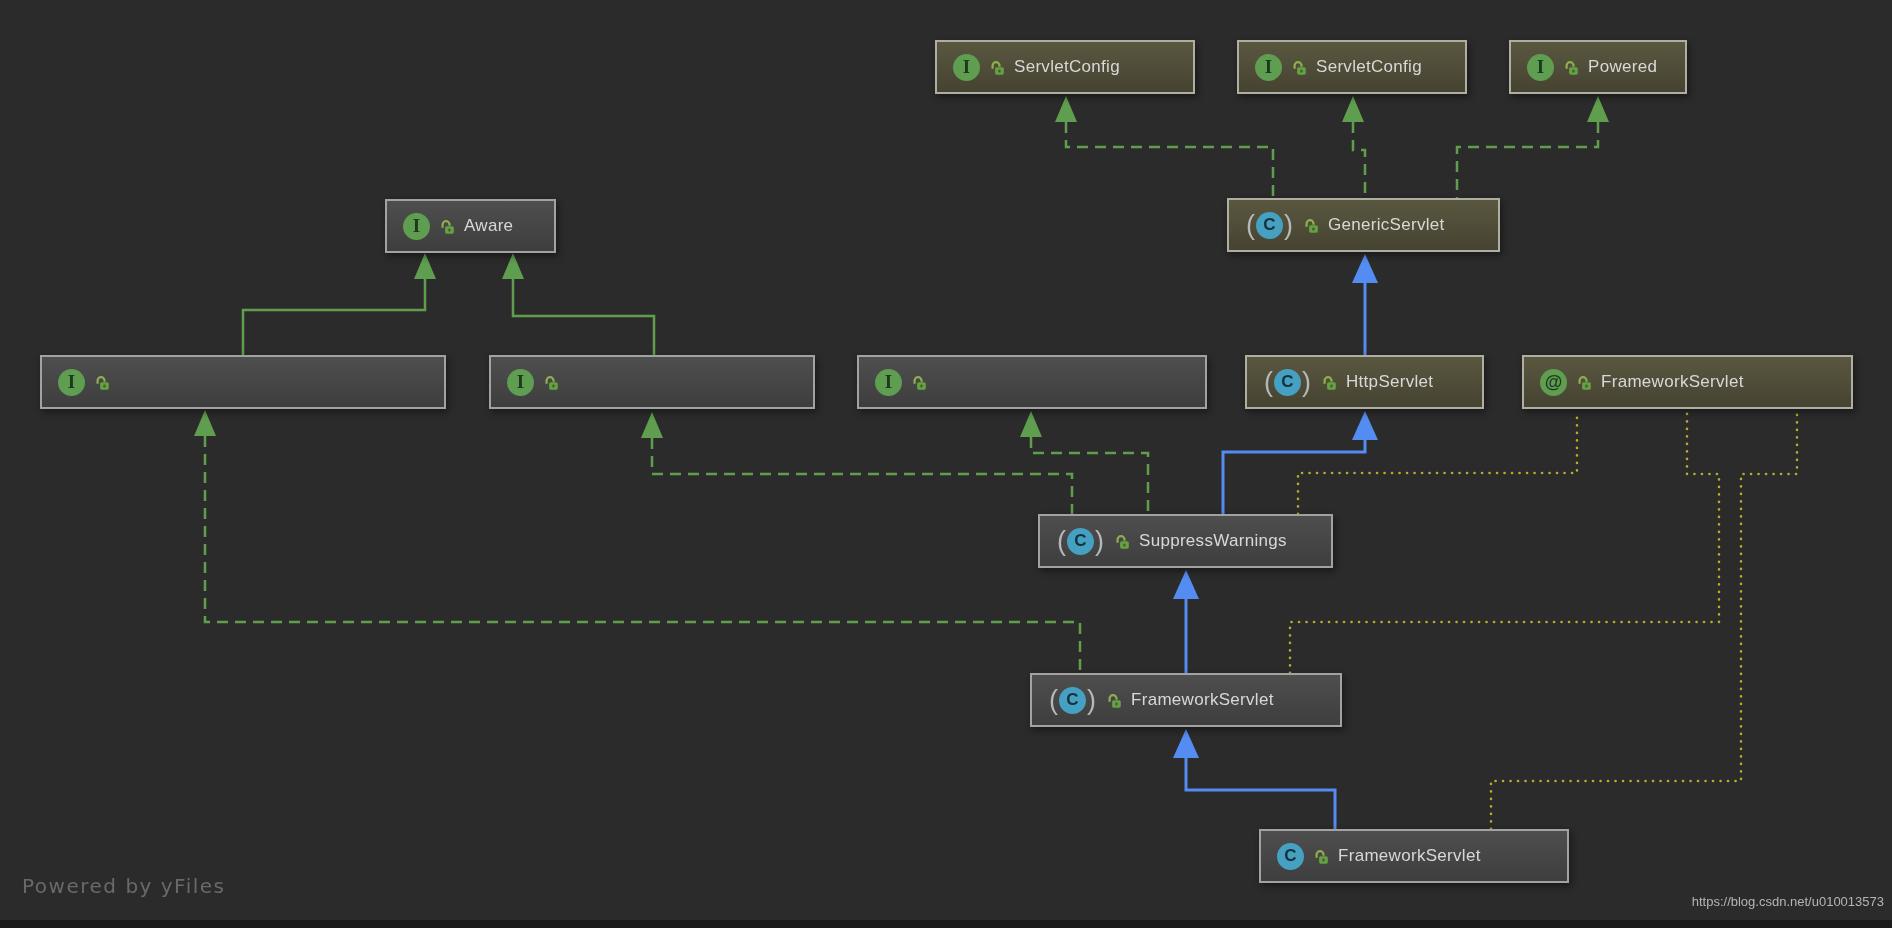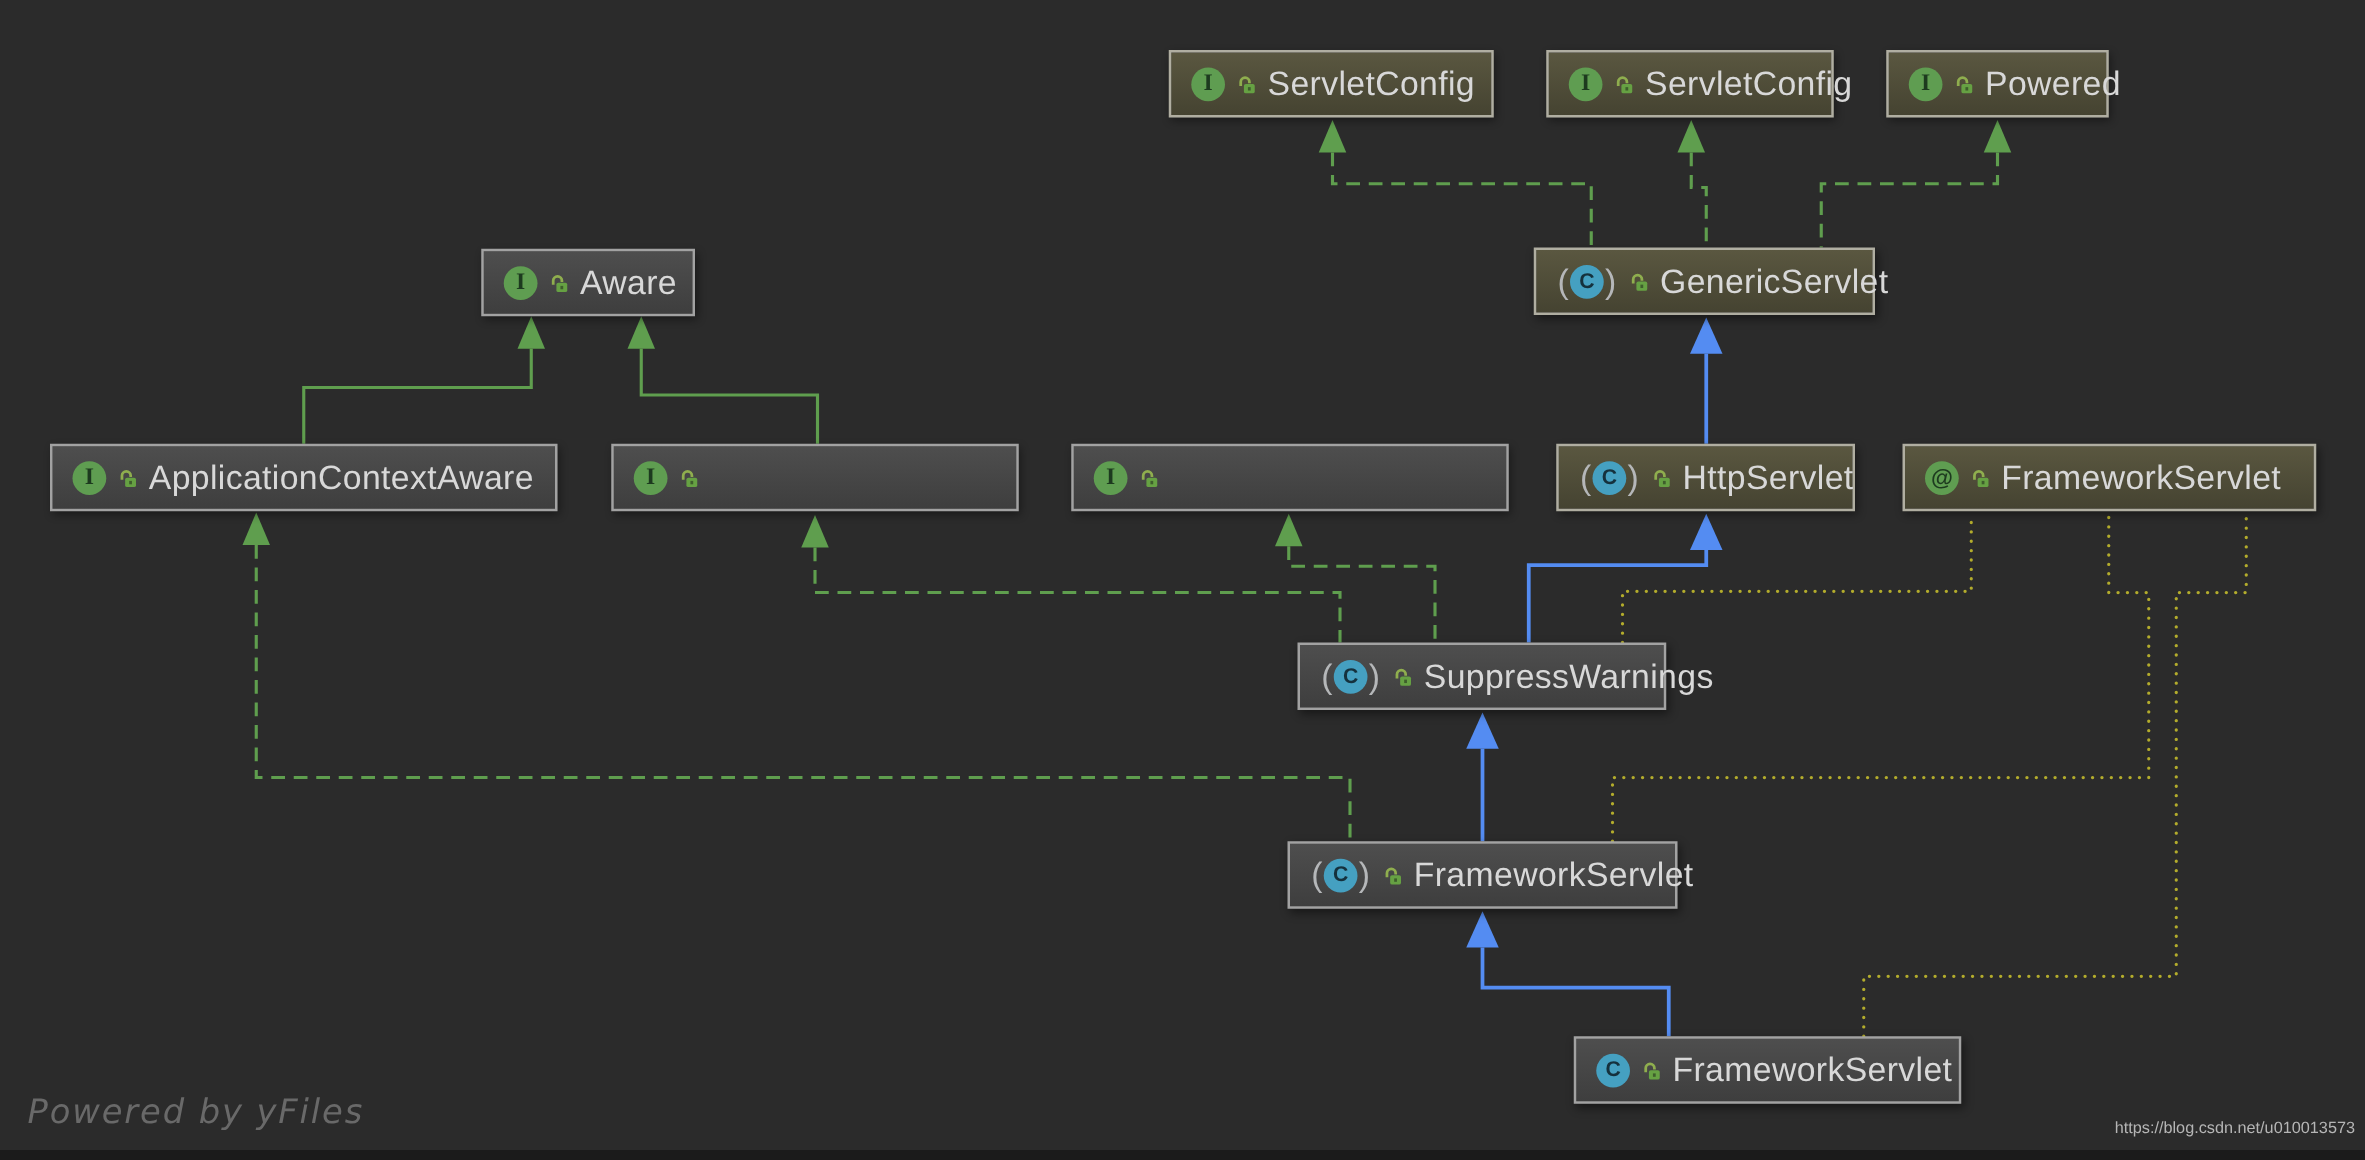--- a/index.html
+++ b/index.html
@@ -14,39 +14,38 @@
   .node{
     position:absolute;box-sizing:border-box;height:54px;
     border:2px solid #a2a2a2;
     display:flex;align-items:center;gap:8px;padding-left:16px;
     box-shadow:2px 3px 7px rgba(0,0,0,.45);
     cursor:default;
   }
   .node.olive{background:linear-gradient(var(--olive-top,#5a5740),var(--olive-bottom,#454331));border-color:#b0aea1;}
   .node.gray{background:linear-gradient(var(--gray-top,#4e4e4e),var(--gray-bottom,#3e3e3e));border-color:#a2a2a2;}
   .node .label{
-    color:var(--label,#d8d8d8);font-size:27px;letter-spacing:.3px;white-space:nowrap;
+    color:var(--label,#d8d8d8);font-size:17px;letter-spacing:.3px;white-space:nowrap;
     font-family:"Liberation Sans",sans-serif;
   }
   .ticon{
     width:27px;height:27px;border-radius:50%;flex:0 0 auto;
     display:flex;align-items:center;justify-content:center;line-height:1;
   }
   .iface,.anno{background:var(--icon-green,#5f9d51);color:#1d3a1f;}
   .iface{font:700 19px "Liberation Serif",serif;}
   .anno{font:700 18px "Liberation Sans",sans-serif;}
   .cls{background:var(--icon-blue,#45a0c1);color:#15313d;font:700 17px "Liberation Sans",sans-serif;}
   .abswrap{display:flex;align-items:center;flex:0 0 auto;}
   .abswrap .paren{color:#b5b7b9;font:400 27px "Liberation Sans",sans-serif;margin:0 1px;}
   .lock{width:17px;height:19px;flex:0 0 auto;margin-left:1px;}
   #watermark{
     position:absolute;left:22px;top:874px;z-index:3;
-    color:var(--watermark,#696969);font-size:27px;letter-spacing:1.5px;
+    color:var(--watermark,#696969);font-size:20px;letter-spacing:1.5px;
     font-family:"DejaVu Sans",sans-serif;
-    font-style:italic;
   }
   #page-url{
     position:absolute;right:8px;top:894px;z-index:3;
     color:var(--url,#b5b5b5);font-size:13px;
     font-family:"Liberation Sans",sans-serif;
   }
   #bottom-bar{
     position:absolute;left:0;bottom:0;width:100%;height:8px;z-index:4;
     background:var(--bottom-bar,#1b1b1b);
   }
@@ -134,21 +133,20 @@
         </svg>
         <span class="label">GenericServlet</span>
       </div>
       <div class="node gray" style="left: 40px; top: 355px; width: 406px;">
         <span class="ticon iface">I</span>
         <svg class="lock" viewBox="0 0 20 20">
           <path d="M4.2 11.5 V7.8 a4.1 4.1 0 0 1 8.2 0 V9" fill="none" stroke="#8fae4e" stroke-width="2.6"></path>
           <rect x="7.2" y="9.6" width="10.2" height="8.8" rx="1.8" fill="#66a143"></rect>
           <rect x="11" y="12.6" width="2.6" height="3.2" fill="#3e5e2c"></rect>
         </svg>
-        <span class="label">ApplicationContextAware</span>
       </div>
       <div class="node gray" style="left: 489px; top: 355px; width: 326px;">
         <span class="ticon iface">I</span>
         <svg class="lock" viewBox="0 0 20 20">
           <path d="M4.2 11.5 V7.8 a4.1 4.1 0 0 1 8.2 0 V9" fill="none" stroke="#8fae4e" stroke-width="2.6"></path>
           <rect x="7.2" y="9.6" width="10.2" height="8.8" rx="1.8" fill="#66a143"></rect>
           <rect x="11" y="12.6" width="2.6" height="3.2" fill="#3e5e2c"></rect>
         </svg>
       </div>
       <div class="node gray" style="left: 857px; top: 355px; width: 350px;">

